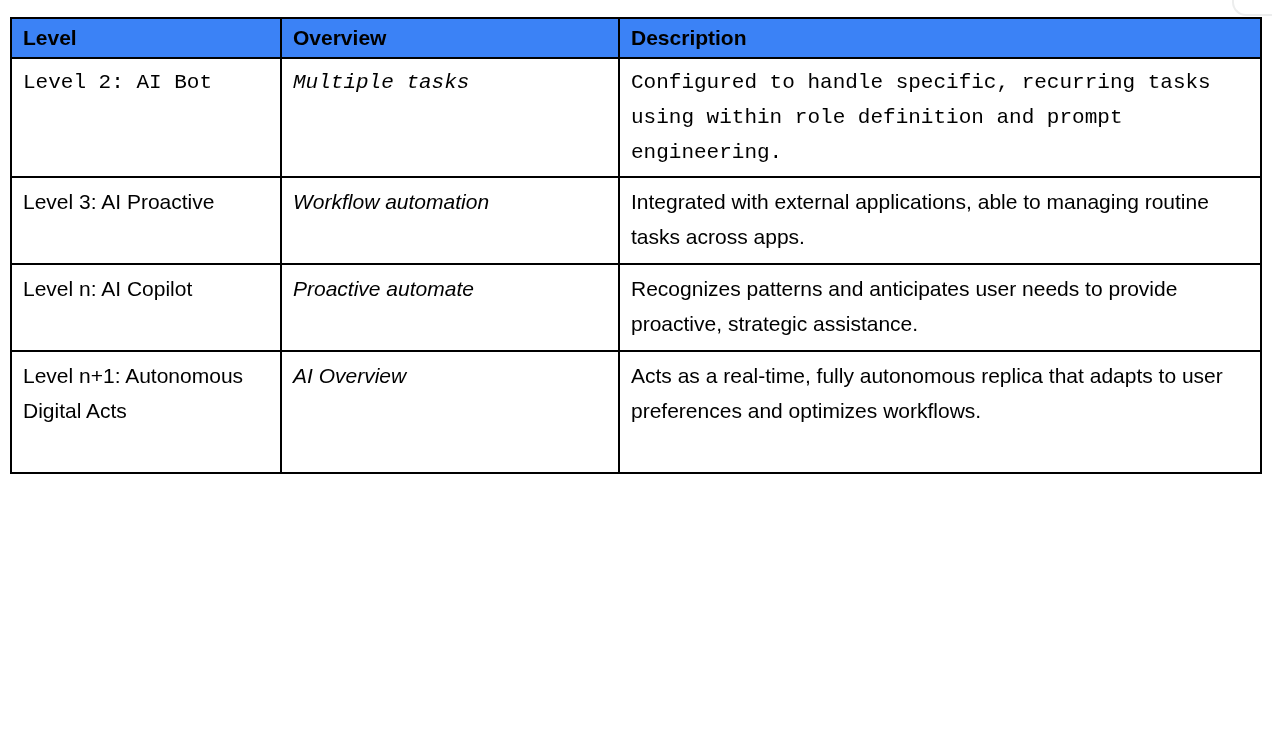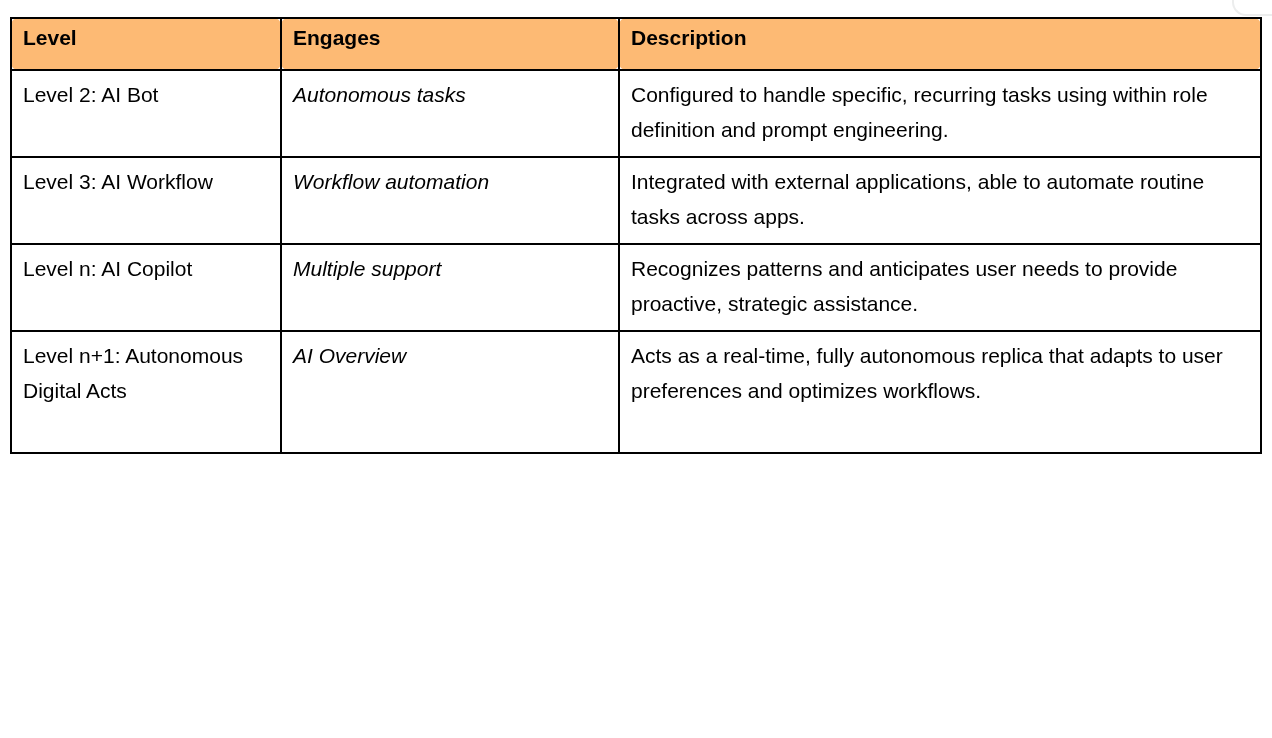--- a/index.html
+++ b/index.html
@@ -48,38 +48,37 @@
     vertical-align: top;
     padding: 6px 10px 6px 11px;
     font-size: 21px;
     line-height: 35px;
     color: #000000;
     text-align: left;
     font-weight: normal;
   }
 
   table.levels-table thead th {
-    background: #fdba74;
+    background: #3b82f6;
     font-weight: bold;
     height: 31px;
     padding-top: 4px;
-    padding-bottom: 15px;
+    padding-bottom: 3px;
     line-height: 30px;
-    border-radius: 7px;
   }
 
   
   col.col-level { width: 270px; }
   col.col-overview { width: 338px; }
   col.col-description { width: 642px; }
 
   
   tr[data-row="0"] td { height: 113px; }
   tr[data-row="1"] td { height: 72px; }
-  tr[data-row="2"] td { height: 73px; }
+  tr[data-row="2"] td { height: 73px; font-family: Liberation Mono, monospace; }
   tr[data-row="3"] td { height: 73px; }
   tr[data-row="4"] td { height: 73px; }
   tr[data-row="5"] td { height: 73px; }
   tr[data-row="6"] td { height: 108px; }
 
   td.cell-overview {
     font-style: italic;
   }
 
   .cell-text {
@@ -95,53 +94,53 @@
 <div class="table-wrap">
   <table class="levels-table">
     <colgroup>
       <col class="col-level">
       <col class="col-overview">
       <col class="col-description">
     </colgroup>
     <thead>
       <tr>
         <th>Level</th>
-        <th>Engages</th>
+        <th>Overview</th>
         <th>Description</th>
       </tr>
     </thead>
     <tbody>
       <tr data-row="2">
         <td class="cell-level">
             <span class="cell-text">Level 2: AI Bot</span>
           </td>
         <td class="cell-overview">
-            <span class="cell-text">Autonomous tasks</span>
+            <span class="cell-text">Multiple tasks</span>
           </td>
         <td class="cell-description">
             <span class="cell-text">Configured to handle specific, recurring tasks using within role definition and prompt engineering.</span>
           </td>
       </tr>
       <tr data-row="3">
         <td class="cell-level">
-            <span class="cell-text">Level 3: AI Workflow</span>
+            <span class="cell-text">Level 3: AI Proactive</span>
           </td>
         <td class="cell-overview">
             <span class="cell-text">Workflow automation</span>
           </td>
         <td class="cell-description">
-            <span class="cell-text">Integrated with external applications, able to automate routine tasks across apps.</span>
+            <span class="cell-text">Integrated with external applications, able to managing routine tasks across apps.</span>
           </td>
       </tr>
       <tr data-row="5">
         <td class="cell-level">
             <span class="cell-text">Level n: AI Copilot</span>
           </td>
         <td class="cell-overview">
-            <span class="cell-text">Multiple support</span>
+            <span class="cell-text">Proactive automate</span>
           </td>
         <td class="cell-description">
             <span class="cell-text">Recognizes patterns and anticipates user needs to provide proactive, strategic assistance.</span>
           </td>
       </tr>
       <tr data-row="6">
         <td class="cell-level">
             <span class="cell-text">Level n+1: Autonomous Digital Acts</span>
           </td>
         <td class="cell-overview">

